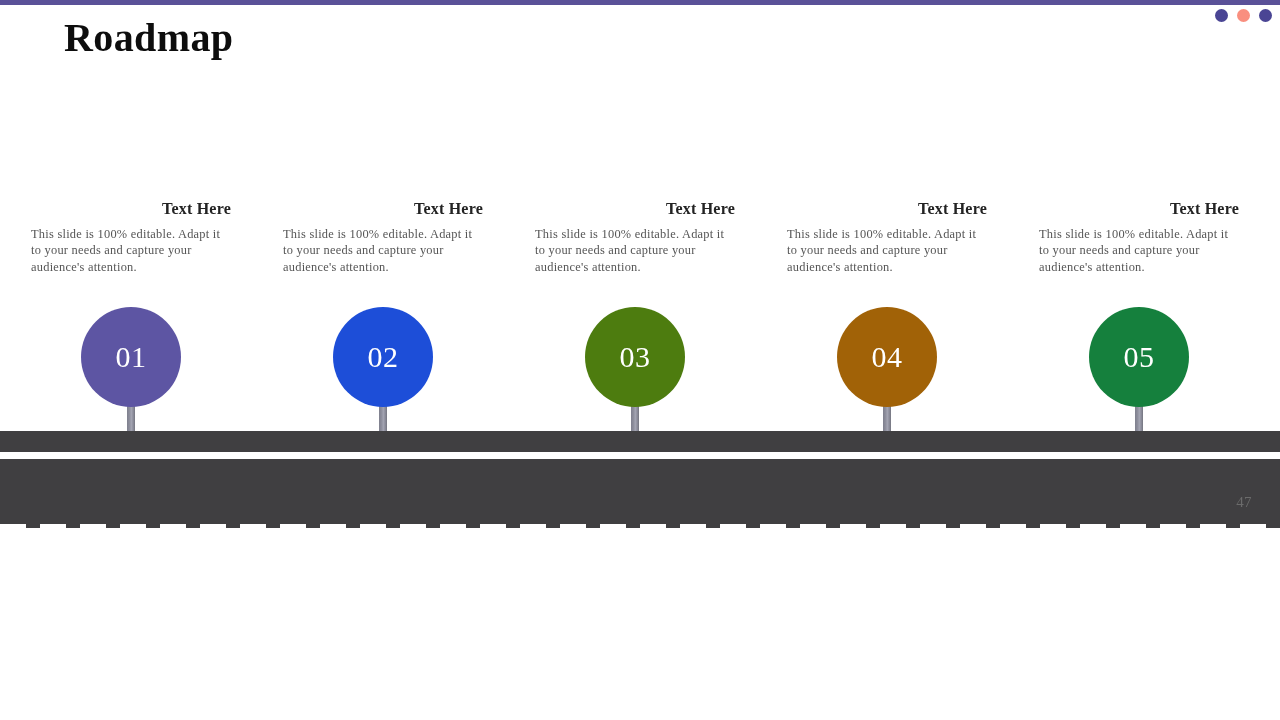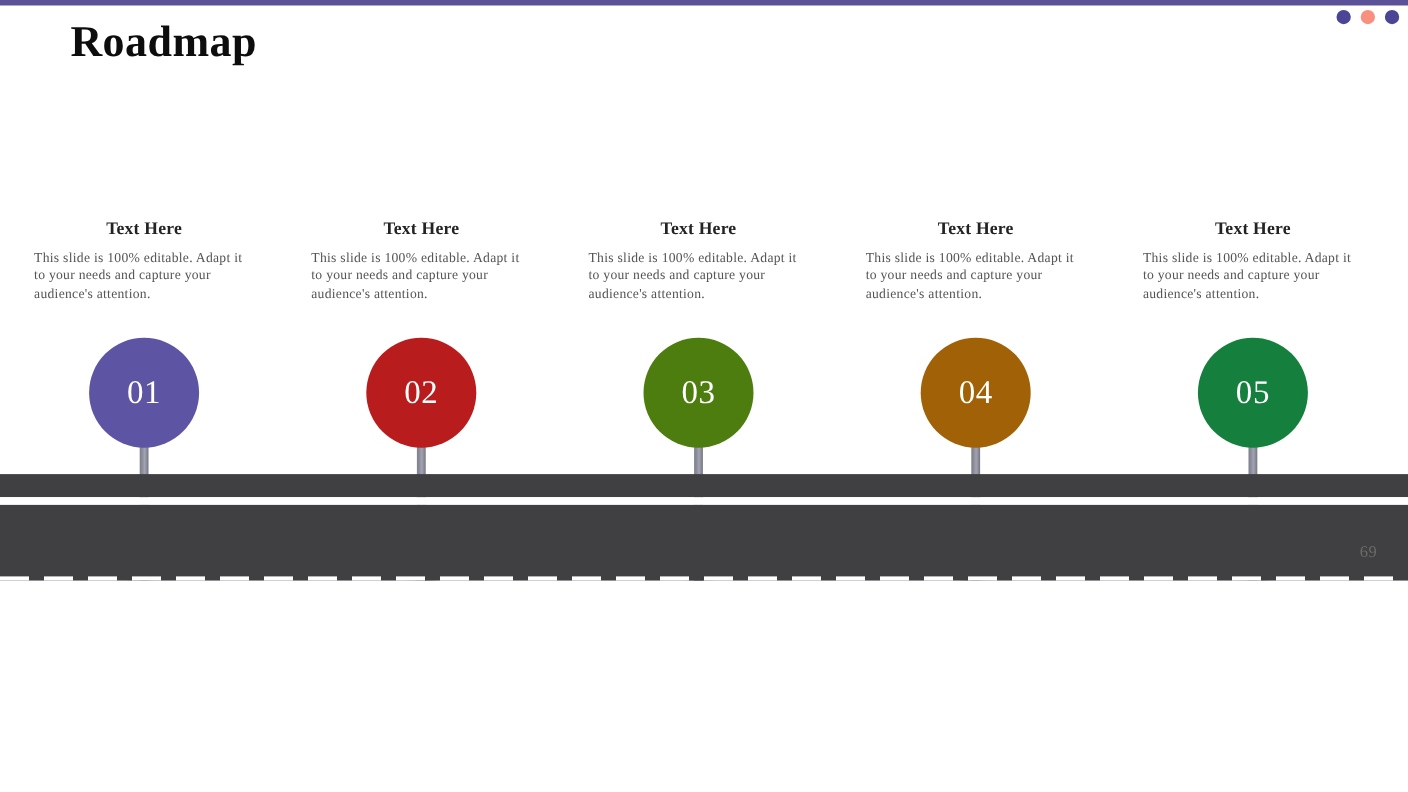--- a/index.html
+++ b/index.html
@@ -64,21 +64,21 @@
     width: 1280px;
     height: 240px;
   }
   .milestone {
     position: absolute;
     top: 0;
     width: 200px;
     margin-left: -100px;
   }
   .ms-heading {
-    text-align: center;
+    text-align: right;
     font-size: 16px;
     font-weight: bold;
     color: #232323;
     line-height: 22px;
     letter-spacing: 0.2px;
   }
   .ms-body {
     margin-top: 6px;
     font-size: 12.4px;
     color: #555555;
@@ -189,21 +189,21 @@
         <div class="ms-body">This slide is 100% editable. Adapt it to your needs and capture your audience's attention.</div>
         <div class="ms-pole"></div>
         <div class="ms-pole-foot"></div>
         <div class="ms-badge" style="background: rgb(93, 85, 163);">01</div>
       </div>
       <div class="milestone" style="left: 383px;">
         <div class="ms-heading">Text Here</div>
         <div class="ms-body">This slide is 100% editable. Adapt it to your needs and capture your audience's attention.</div>
         <div class="ms-pole"></div>
         <div class="ms-pole-foot"></div>
-        <div class="ms-badge" style="background: #b91c1c;">02</div>
+        <div class="ms-badge" style="background: #1d4ed8;">02</div>
       </div>
       <div class="milestone" style="left: 635px;">
         <div class="ms-heading">Text Here</div>
         <div class="ms-body">This slide is 100% editable. Adapt it to your needs and capture your audience's attention.</div>
         <div class="ms-pole"></div>
         <div class="ms-pole-foot"></div>
         <div class="ms-badge" style="background: #4d7c0f;">03</div>
       </div>
       <div class="milestone" style="left: 887px;">
         <div class="ms-heading">Text Here</div>
@@ -224,15 +224,15 @@
   <div id="road">
     <div class="road-band" id="road-shoulder-top"></div>
     <div class="road-band" id="road-edge-top"></div>
     <div class="road-band" id="road-surface"></div>
     <div id="road-centerline"></div>
     <div class="road-band" id="road-edge-bottom"></div>
     <div class="road-band" id="road-shoulder-bottom"></div>
     <div class="road-band" id="road-curb"></div>
   </div>
 
-  <div id="page-number">69</div>
+  <div id="page-number">47</div>
 
 </div>
 
 </body></html>

